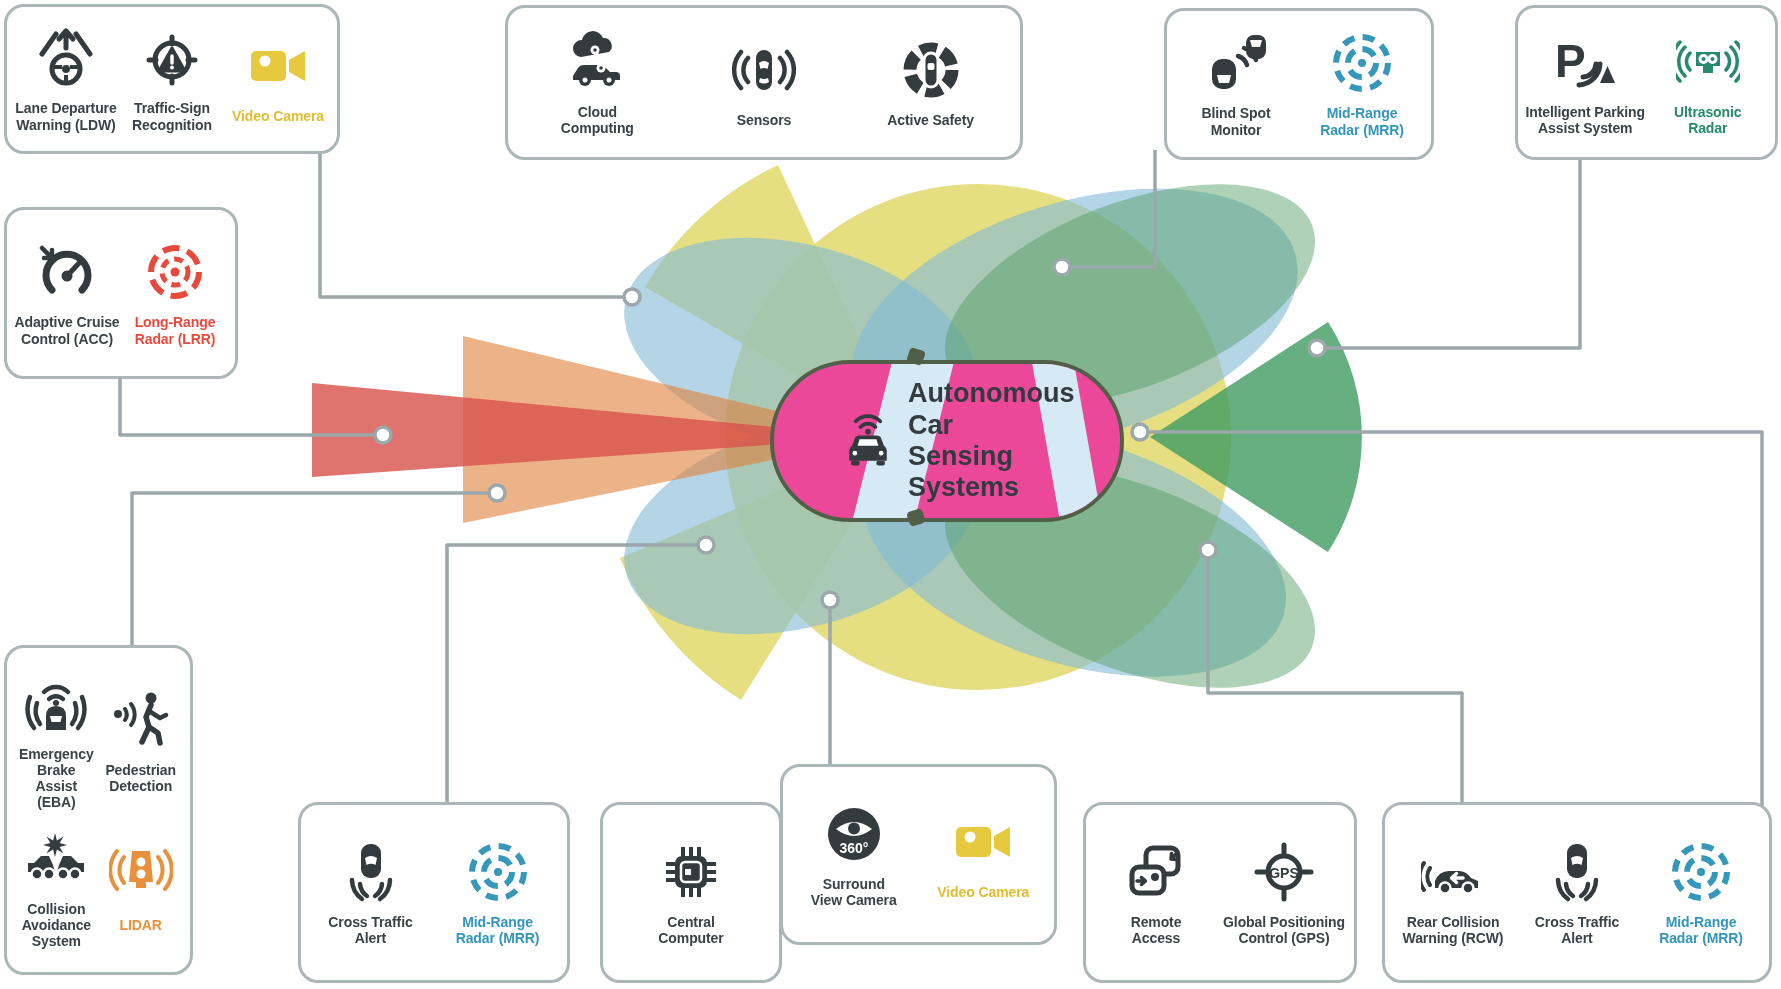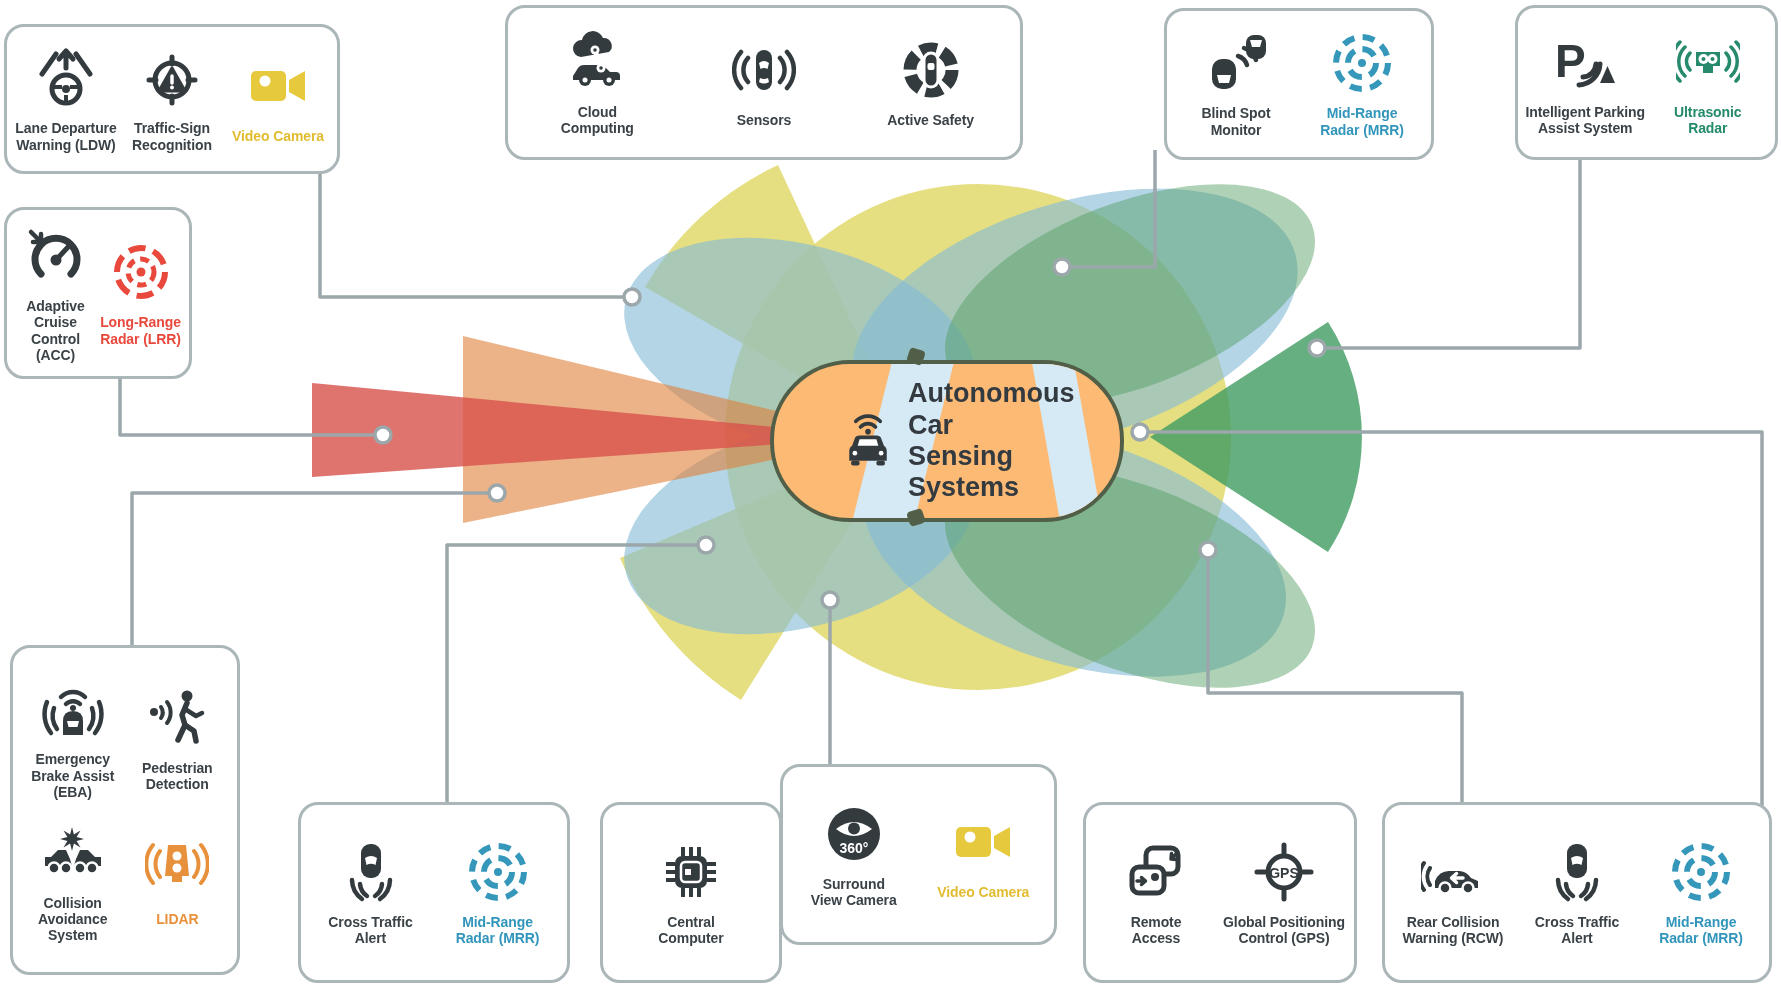--- a/index.html
+++ b/index.html
@@ -9,33 +9,33 @@
   .card{position:absolute;background:#fff;border:3.5px solid #abb6b8;border-radius:20px;
         display:flex;align-items:center;justify-content:space-evenly;z-index:3;
         box-sizing:border-box;padding:8px 6px}
   .item{display:flex;flex-direction:column;align-items:center;gap:9px;flex:1;min-width:0}
   .icon{height:66px;display:flex;align-items:center;justify-content:center}
   .icon svg{width:64px;height:64px;display:block}
   .lbl{font-weight:bold;font-size:14px;line-height:1.15;text-align:center;color:#3a4247;
        white-space:pre-line;letter-spacing:-.1px}
   .c-yellow{color:#e2bc30}.c-red{color:#e8493c}.c-blue{color:#3295bb}
   .c-green{color:#238a6b}.c-orange{color:#e8913c}
-  #card-lane{left:4px;top:24px;width:336px;height:150px}
-  #card-acc{left:4px;top:207px;width:188px;height:172px}
+  #card-lane{left:4px;top:4px;width:336px;height:150px}
+  #card-acc{left:4px;top:207px;width:234px;height:172px}
   #card-cloud{left:505px;top:5px;width:518px;height:155px}
   #card-blind{left:1164px;top:8px;width:270px;height:152px}
   #card-park{left:1515px;top:5px;width:263px;height:155px}
-  #card-eba{left:10px;top:645px;width:230px;height:330px;flex-wrap:wrap;align-content:space-evenly}
+  #card-eba{left:4px;top:645px;width:189px;height:330px;flex-wrap:wrap;align-content:space-evenly}
   #card-eba .item{flex:0 0 48%}
   #card-cross{left:298px;top:802px;width:272px;height:181px}
   #card-cpu{left:600px;top:802px;width:182px;height:181px}
   #card-surround{left:780px;top:764px;width:277px;height:181px}
   #card-remote{left:1083px;top:802px;width:274px;height:181px}
   #card-rcw{left:1382px;top:802px;width:390px;height:181px}
-  #car{position:absolute;left:770px;top:360px;width:346px;height:154px;background:#fdba74;
+  #car{position:absolute;left:770px;top:360px;width:346px;height:154px;background:#ec4899;
        border:4px solid #515f48;border-radius:80px;z-index:2;display:flex;align-items:center;
        overflow:hidden}
   .win{position:absolute;top:-8px;height:172px;background:#d6eaf5}
   #win1{left:98px;width:62px;transform:skewX(-14deg)}
   #win2{left:272px;width:42px;transform:skewX(10deg)}
   #car .icon{position:relative;margin-left:64px}
   #car .icon svg{width:60px;height:60px}
   #car-title{position:relative;margin-left:10px;font-size:27px;font-weight:bold;color:#333a40;
              line-height:1.16;white-space:pre-line}
   .mirror{position:absolute;width:16px;height:15px;background:#515f48;border-radius:4px;z-index:2}

